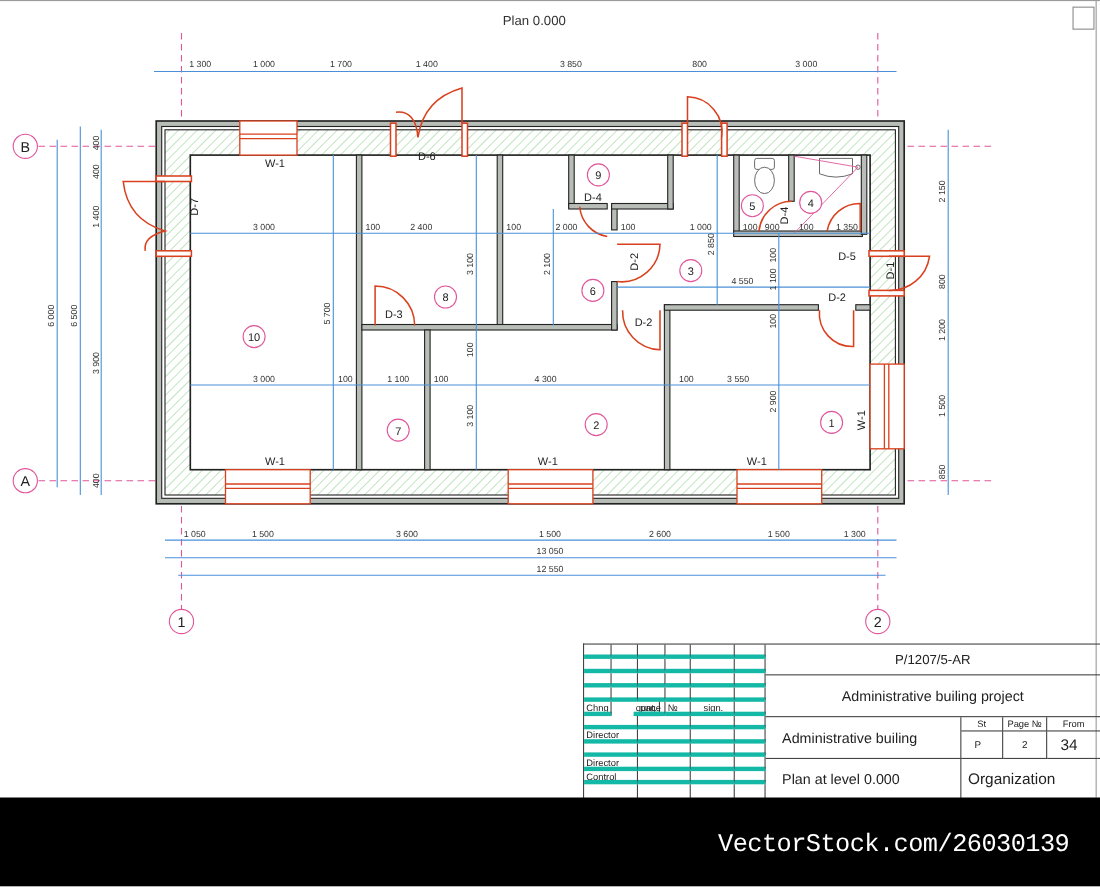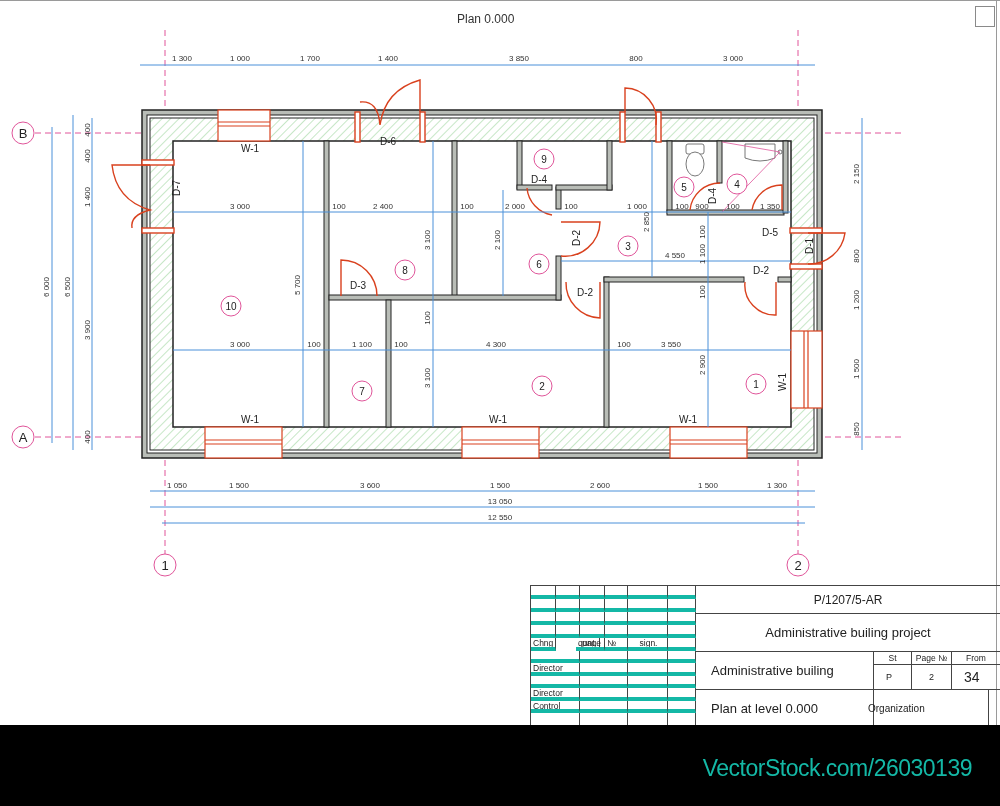--- a/index.html
+++ b/index.html
@@ -17,21 +17,21 @@
 
   .titleblock{position:absolute;left:530px;top:585px;width:470px;height:140px;border-top:1px solid #444;border-left:1px solid #444;}
   .tb-grid{position:absolute;left:0;top:0;width:165px;height:140px;}
   .tb-cell{position:absolute;border-right:1px solid #444;border-bottom:4px solid #14b8a6;box-sizing:border-box;font-size:8.5px;color:#222;padding-left:2px;line-height:11px;overflow:hidden;white-space:nowrap;}
   .tb-right{position:absolute;left:165px;top:0;width:305px;height:140px;}
   .tb-box{position:absolute;box-sizing:border-box;border-bottom:1px solid #444;border-right:1px solid #444;color:#222;display:flex;align-items:center;}
   .center{justify-content:center;}
 
   .footer{position:absolute;left:0;top:725px;width:1000px;height:81px;background:#000;}
   .brand{position:absolute;left:26px;top:18px;font-size:34px;color:#fff;letter-spacing:-1px;font-family:"Liberation Sans",sans-serif;}
-  .brand-url{position:absolute;right:28px;top:30px;font-size:23px;color:#14b8a6;letter-spacing:-0.5px;font-family:Liberation Sans, sans-serif;}
+  .brand-url{position:absolute;right:28px;top:30px;font-size:23px;color:#ffffff;letter-spacing:-0.5px;font-family:Liberation Mono, monospace;}
 </style>
 </head>
 <body>
 
 <div class="sheet">
   <div class="frame-top"></div>
   <div class="frame-right"></div>
   <div class="corner-box"></div>
   <div class="plan-title">Plan 0.000</div>
 
@@ -362,20 +362,20 @@
       <div class="tb-box center" style="left:0;top:0;width:305px;height:28px;font-size:12px;">P/1207/5-AR</div>
       <div class="tb-box center" style="left:0;top:28px;width:305px;height:38px;font-size:13px;">Administrative builing project</div>
       <div class="tb-box" style="left:0;top:66px;width:178px;height:38px;font-size:13px;padding-left:15px;">Administrative builing</div>
       <div class="tb-box center" style="left:178px;top:66px;width:38px;height:13px;font-size:8.5px;">St</div>
       <div class="tb-box center" style="left:216px;top:66px;width:40px;height:13px;font-size:8.5px;text-align:center;">Page №</div>
       <div class="tb-box center" style="left:256px;top:66px;width:49px;height:13px;font-size:8.5px;">From</div>
       <div class="tb-box" style="left:178px;top:79px;width:38px;height:25px;font-size:9px;padding-left:12px;">P</div>
       <div class="tb-box center" style="left:216px;top:79px;width:40px;height:25px;font-size:9px;">2</div>
       <div class="tb-box" style="left:256px;top:79px;width:49px;height:25px;font-size:14px;padding-left:12px;">34</div>
       <div class="tb-box" style="left:0;top:104px;width:178px;height:36px;font-size:13px;padding-left:15px;border-bottom:none;">Plan at level 0.000</div>
-      <div class="tb-box" style="left:166px;top:104px;width:127px;height:36px;font-size:10px;padding-left:6px;border-bottom:none;">Organization</div>
+      <div class="tb-box" style="left:178px;top:104px;width:127px;height:36px;font-size:14px;padding-left:6px;border-bottom:none;">Organization</div>
     </div>
   </div>
 </div>
 
 <div class="footer">
   <div class="brand-url">VectorStock.com/26030139</div>
 </div>
 
 </body></html>

